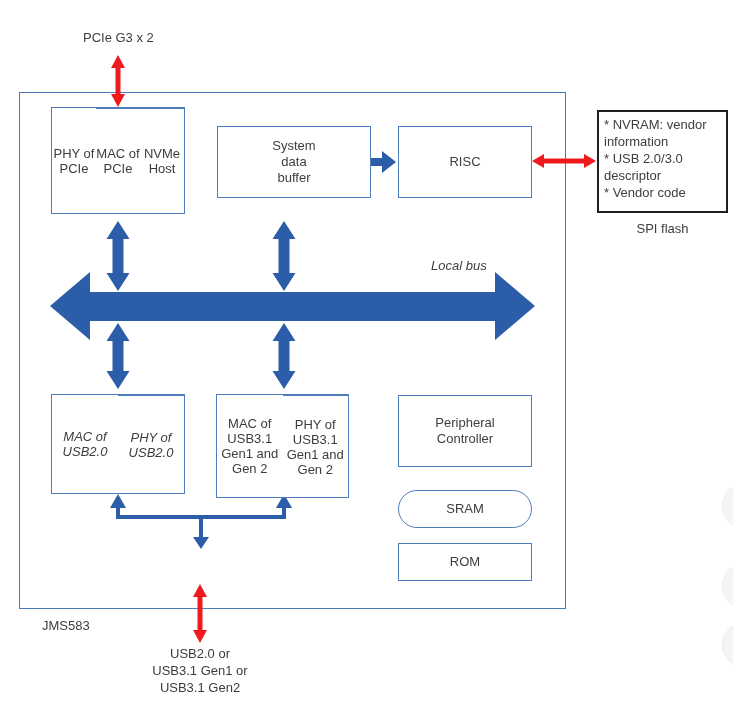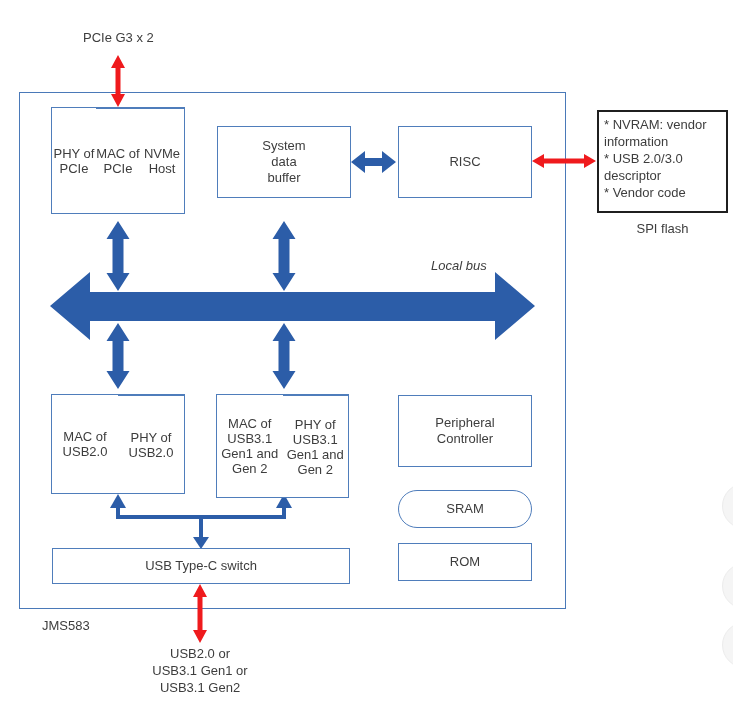--- a/index.html
+++ b/index.html
@@ -23,23 +23,23 @@
     text-align:center;font-size:13px;line-height:15px;
   }
   .stack .cell + .cell{border-top:1.6px solid #4f7dbb;}
   .pre{white-space:pre-line;}
   .lbl{position:absolute;font-size:13px;line-height:16px;z-index:2;white-space:nowrap;}
 
   
   .main-box{position:absolute;left:19px;top:92px;width:547px;height:517px;
     box-sizing:border-box;border:1.6px solid #4a79b8;z-index:0;background:#ffffff;}
   .pcie-stack{left:51px;top:107px;width:134px;height:107px;}
-  .sdb{left:217px;top:126px;width:134px;height:72px;}
+  .sdb{left:217px;top:126px;width:154px;height:72px;}
   .risc{left:398px;top:126px;width:134px;height:72px;}
-  .usb2-stack{left:51px;top:394px;width:134px;height:100px;}
+  .usb2-stack{left:51px;top:394px;width:134px;height:100px;font-style:italic;}
   .usb31-stack{left:216px;top:394px;width:133px;height:104px;}
   .periph{left:398px;top:395px;width:134px;height:72px;}
   .sram{left:398px;top:490px;width:134px;height:38px;border-radius:19px;}
   .rom{left:398px;top:543px;width:134px;height:38px;}
   .typec{left:52px;top:548px;width:298px;height:36px;}
   .spibox{
     position:absolute;left:597px;top:110px;width:131px;height:103px;
     box-sizing:border-box;background:#ffffff;border:2px solid #1f1f1f;
     padding:4px 5px;font-size:13px;line-height:17px;text-align:left;z-index:2;
   }
@@ -108,21 +108,20 @@
 Gen1 and Gen 2</div>
   </div>
 
   <div class="box periph pre">Peripheral
 Controller</div>
 
   <div class="box sram">SRAM</div>
 
   <div class="box rom">ROM</div>
 
-  <div class="box typec">USB Type-C switch</div>
 
   <div class="spibox">
     <div>* NVRAM: vendor information</div>
     <div>* USB 2.0/3.0 descriptor</div>
     <div>* Vendor code</div>
   </div>
 
   <div class="lbl pcie-lbl">PCIe G3 x 2</div>
   <div class="lbl localbus-lbl">Local bus</div>
   <div class="lbl spiflash-lbl">SPI flash</div>

